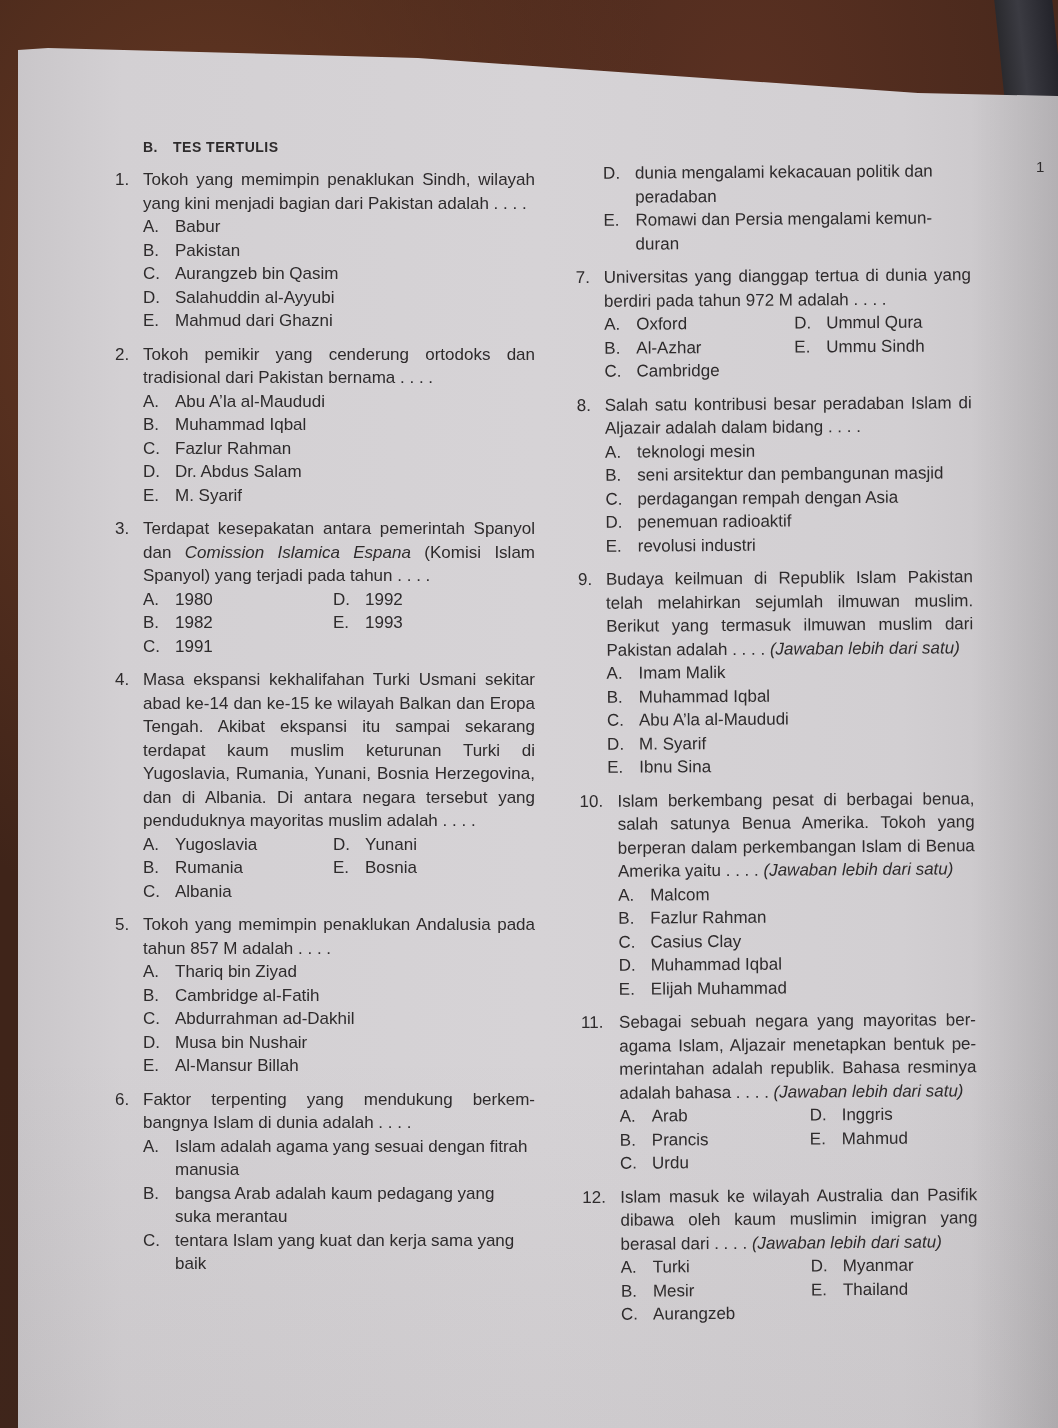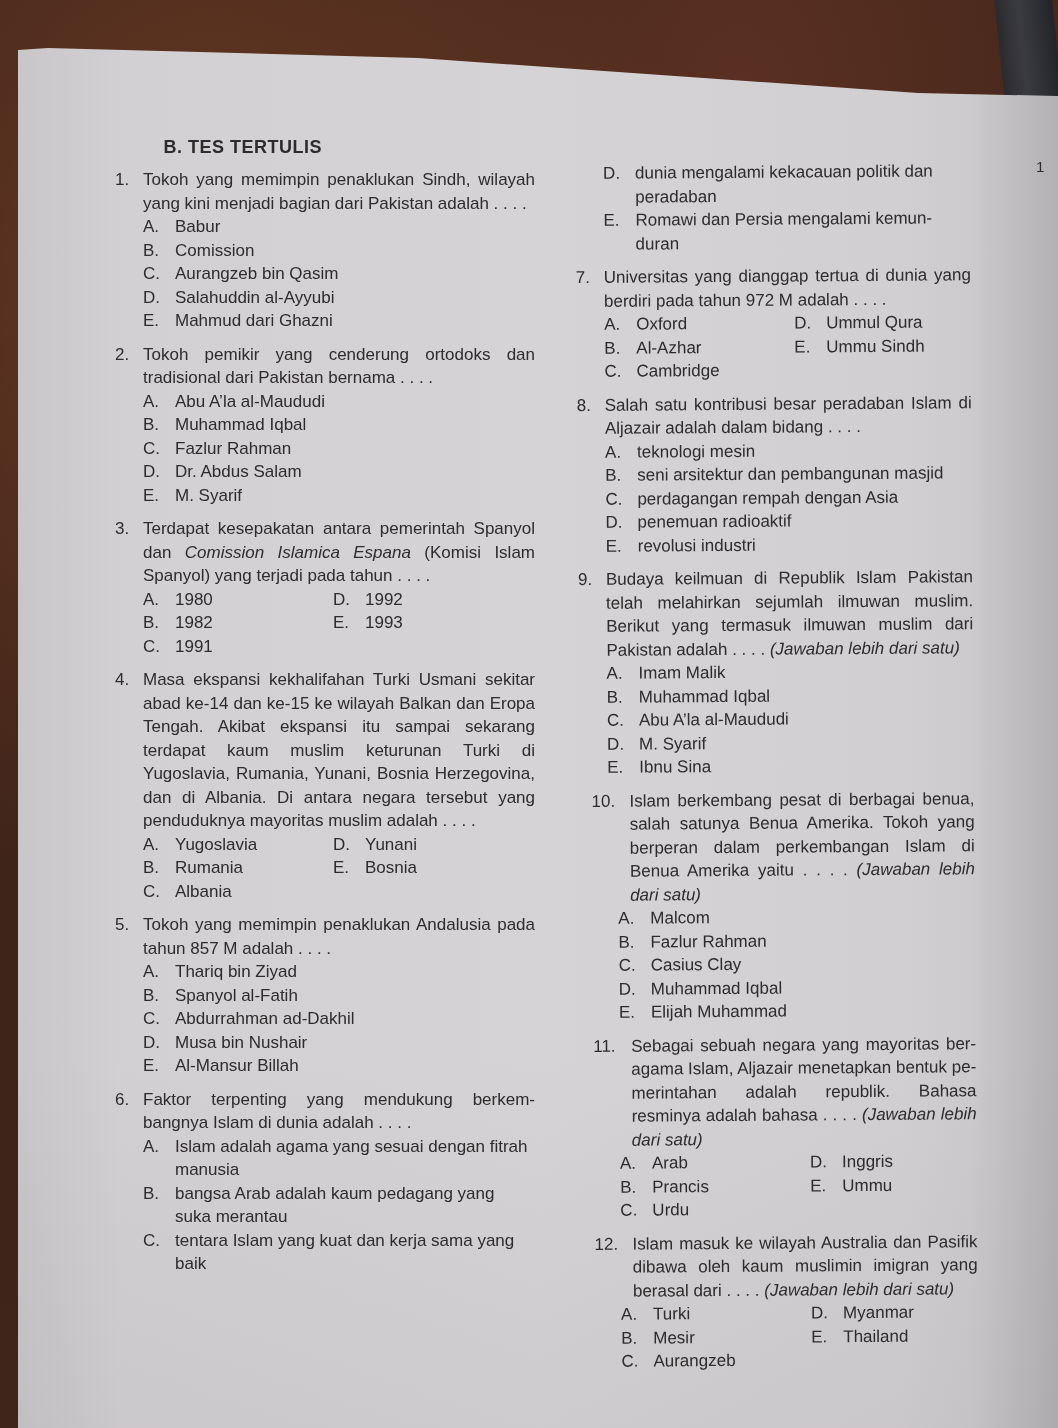--- a/index.html
+++ b/index.html
@@ -32,34 +32,34 @@
   }
   .bottom-shadow {
     position: absolute; left: 0; top: 1050px; width: 1058px; height: 378px;
     background: linear-gradient(180deg, rgba(0,0,0,0) 0%, rgba(60,55,55,0.05) 100%);
   }
   .content {
     position: absolute; inset: 0;
     font-size: 17px; line-height: 23.5px;
   }
   .section-title {
-    position: absolute; left: 158px; top: 136px;
-    font-weight: bold; font-size: 18px; letter-spacing: 0.5px; text-align: center;
+    position: absolute; left: 143px; top: 136px;
+    font-weight: bold; font-size: 14px; letter-spacing: 0.5px;
   }
   .section-title .letter { display: inline-block; width: 30px; }
   .page-number {
     position: absolute; left: 1036px; top: 155px; font-size: 15px;
   }
   .col { position: absolute; }
   .col-left { left: 115px; top: 168px; width: 420px; }
   .col-right { left: 575px; top: 162px; width: 395px; transform: rotate(-0.4deg); transform-origin: top left; }
   .q { margin-bottom: 10px; }
   .q-head { display: flex; }
   .q-num { flex: 0 0 28px; }
-  .q-num.wide { flex: 0 0 38px; margin-left: 12px; }
+  .q-num.wide { flex: 0 0 38px; }
   .q-text { flex: 1; text-align: justify; }
   .q-text i { font-style: italic; }
   .opts { margin-left: 28px; }
   .opts.wide { margin-left: 38px; }
   .opt { display: flex; }
   .opt .lbl { flex: 0 0 32px; }
   .opt .val { flex: 1; }
   .opts-grid {
     display: grid; grid-template-columns: 190px 1fr; grid-auto-flow: column; grid-template-rows: repeat(3, 23.5px);
   }
@@ -89,21 +89,21 @@
         <span class="q-num">1.</span>
         <span class="q-text">Tokoh yang memimpin penaklukan Sindh, wilayah yang kini menjadi bagian dari Pakistan adalah . . . .</span>
       </div>
       <div class="opts">
         <div class="opt">
             <span class="lbl">A.</span>
             <span class="val">Babur</span>
           </div>
         <div class="opt">
             <span class="lbl">B.</span>
-            <span class="val">Comission</span>
+            <span class="val">Pakistan</span>
           </div>
         <div class="opt">
             <span class="lbl">C.</span>
             <span class="val">Aurangzeb bin Qasim</span>
           </div>
         <div class="opt">
             <span class="lbl">D.</span>
             <span class="val">Salahuddin al-Ayyubi</span>
           </div>
         <div class="opt">
@@ -205,21 +205,21 @@
         <span class="q-num">5.</span>
         <span class="q-text">Tokoh yang memimpin penaklukan Andalusia pada tahun 857 M adalah . . . .</span>
       </div>
       <div class="opts">
         <div class="opt">
             <span class="lbl">A.</span>
             <span class="val">Thariq bin Ziyad</span>
           </div>
         <div class="opt">
             <span class="lbl">B.</span>
-            <span class="val">Spanyol al-Fatih</span>
+            <span class="val">Cambridge al-Fatih</span>
           </div>
         <div class="opt">
             <span class="lbl">C.</span>
             <span class="val">Abdurrahman ad-Dakhil</span>
           </div>
         <div class="opt">
             <span class="lbl">D.</span>
             <span class="val">Musa bin Nushair</span>
           </div>
         <div class="opt">
@@ -397,21 +397,21 @@
         <div class="opt">
             <span class="lbl">C.</span>
             <span class="val">Urdu</span>
           </div>
         <div class="opt">
             <span class="lbl">D.</span>
             <span class="val">Inggris</span>
           </div>
         <div class="opt">
             <span class="lbl">E.</span>
-            <span class="val">Ummu</span>
+            <span class="val">Mahmud</span>
           </div>
       </div>
     </div>
 
     <div class="q">
       <div class="q-head">
         <span class="q-num wide">12.</span>
         <span class="q-text"><span>Islam masuk ke wilayah Australia dan Pasifik dibawa oleh kaum muslimin imigran yang berasal dari . . . . </span><i>(Jawaban lebih dari satu)</i></span>
       </div>
       <div class="opts wide opts-grid">

